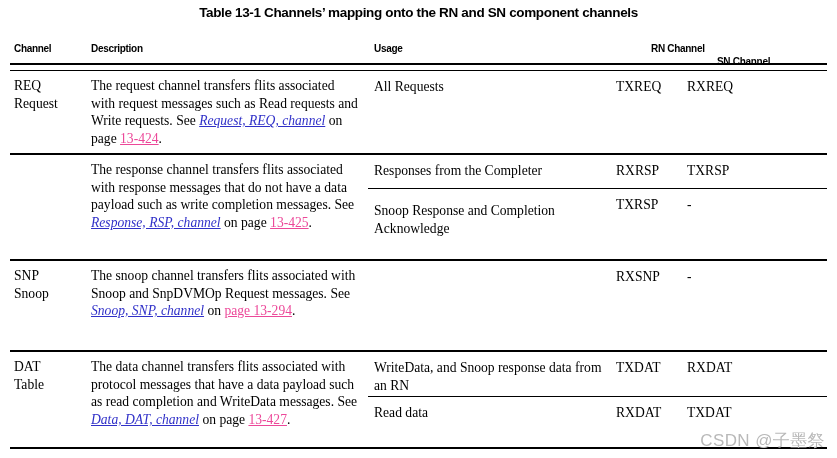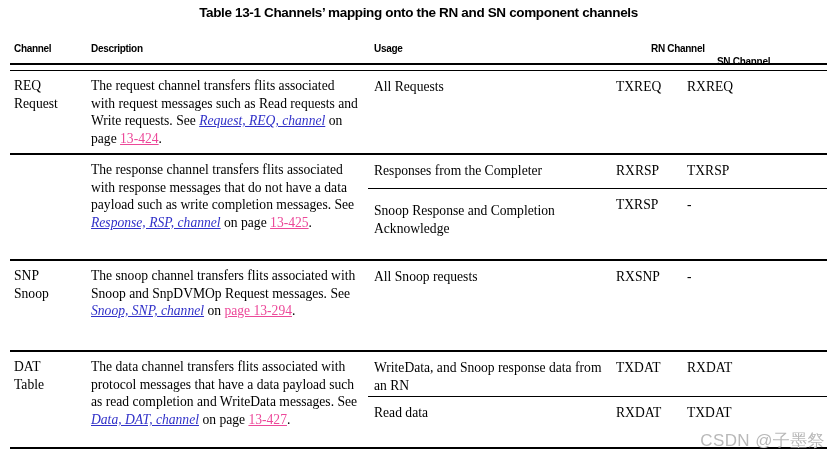--- a/index.html
+++ b/index.html
@@ -148,21 +148,20 @@
   <div class="cell rn" style="top:196px;">TXRSP</div>
   <div class="cell sn" style="top:196px;">-</div>
 
   <div class="cell chan" style="top:267px;font-family:Liberation Serif, serif;">
     <span class="chan-line">SNP</span>
     <span class="chan-line">Snoop</span>
   </div>
   <div class="cell desc" style="top:267px;">
     <span>The snoop channel transfers flits associated with Snoop and SnpDVMOp Request messages. See </span><a class="lnk" href="#">Snoop, SNP, channel</a><span> on </span><a class="lnk-plain" href="#">page 13-294</a><span>.</span>
   </div>
-  <div class="cell usage" style="top:268px;">All Snoop requests</div>
   <div class="cell rn" style="top:268px;">RXSNP</div>
   <div class="cell sn" style="top:268px;">-</div>
 
   <div class="cell chan" style="top:358px;">
     <span class="chan-line">DAT</span>
     <span class="chan-line">Table</span>
   </div>
   <div class="cell desc" style="top:358px;">
     <span>The data channel transfers flits associated with protocol messages that have a data payload such as read completion and WriteData messages. See </span><a class="lnk" href="#">Data, DAT, channel</a><span> on page </span><a class="lnk-plain" href="#">13-427</a><span>.</span>
   </div>

